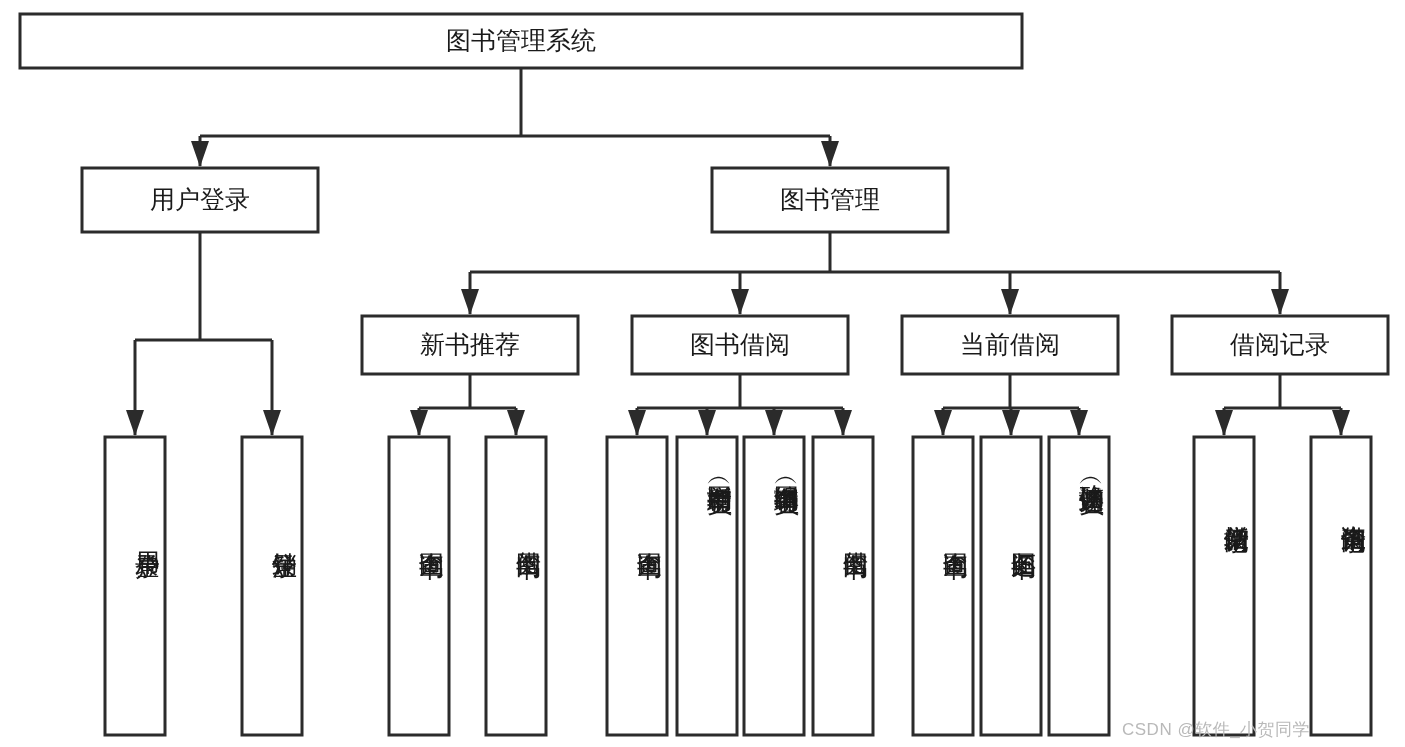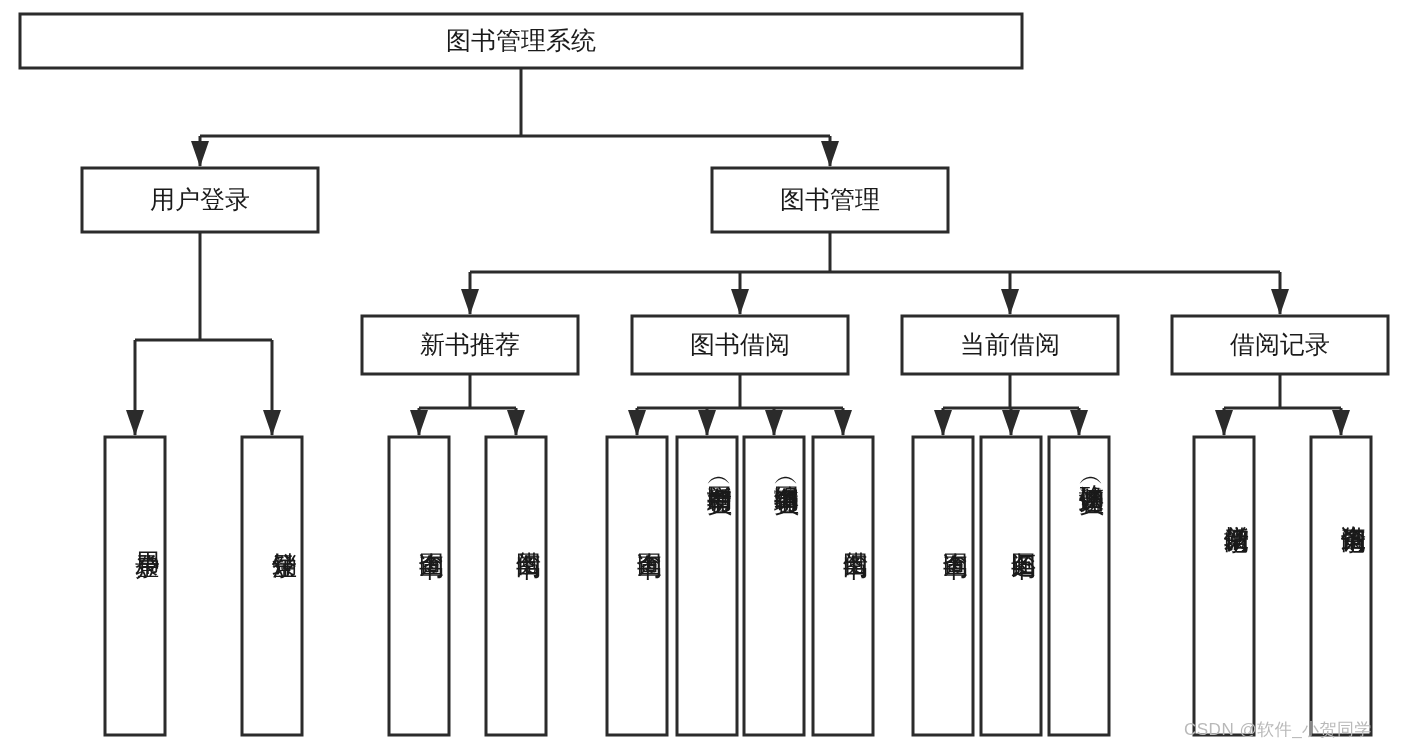--- a/index.html
+++ b/index.html
@@ -175,15 +175,15 @@
       <div class="leaf-label" style="left: 682px; top: 445px; width: 50px; height: 282px; padding-top: 19.5px;">新增图书（管理员）</div>
       <div class="leaf-label" style="left: 749px; top: 445px; width: 50px; height: 282px; padding-top: 19.5px;">编辑图书（管理员）</div>
       <div class="leaf-label" style="left: 818px; top: 445px; width: 50px; height: 282px; padding-top: 87px;">借阅图书</div>
       <div class="leaf-label" style="left: 918px; top: 445px; width: 50px; height: 282px; padding-top: 87px;">查询图书</div>
       <div class="leaf-label" style="left: 986px; top: 445px; width: 50px; height: 282px; padding-top: 87px;">归还图书</div>
       <div class="leaf-label" style="left: 1054px; top: 445px; width: 50px; height: 282px; padding-top: 19.5px;">确认归还（管理员）</div>
       <div class="leaf-label" style="left: 1199px; top: 445px; width: 50px; height: 282px; padding-top: 60px;">新增借阅记录</div>
       <div class="leaf-label" style="left: 1316px; top: 445px; width: 50px; height: 282px; padding-top: 60px;">查询借阅记录</div>
     </div>
 
-  <div class="watermark" style="left: 1184px; top: 718px;">CSDN @软件_小贺同学</div>
+  <div class="watermark" style="left: 1122px; top: 718px;">CSDN @软件_小贺同学</div>
 
 </div>
 
 </body></html>

